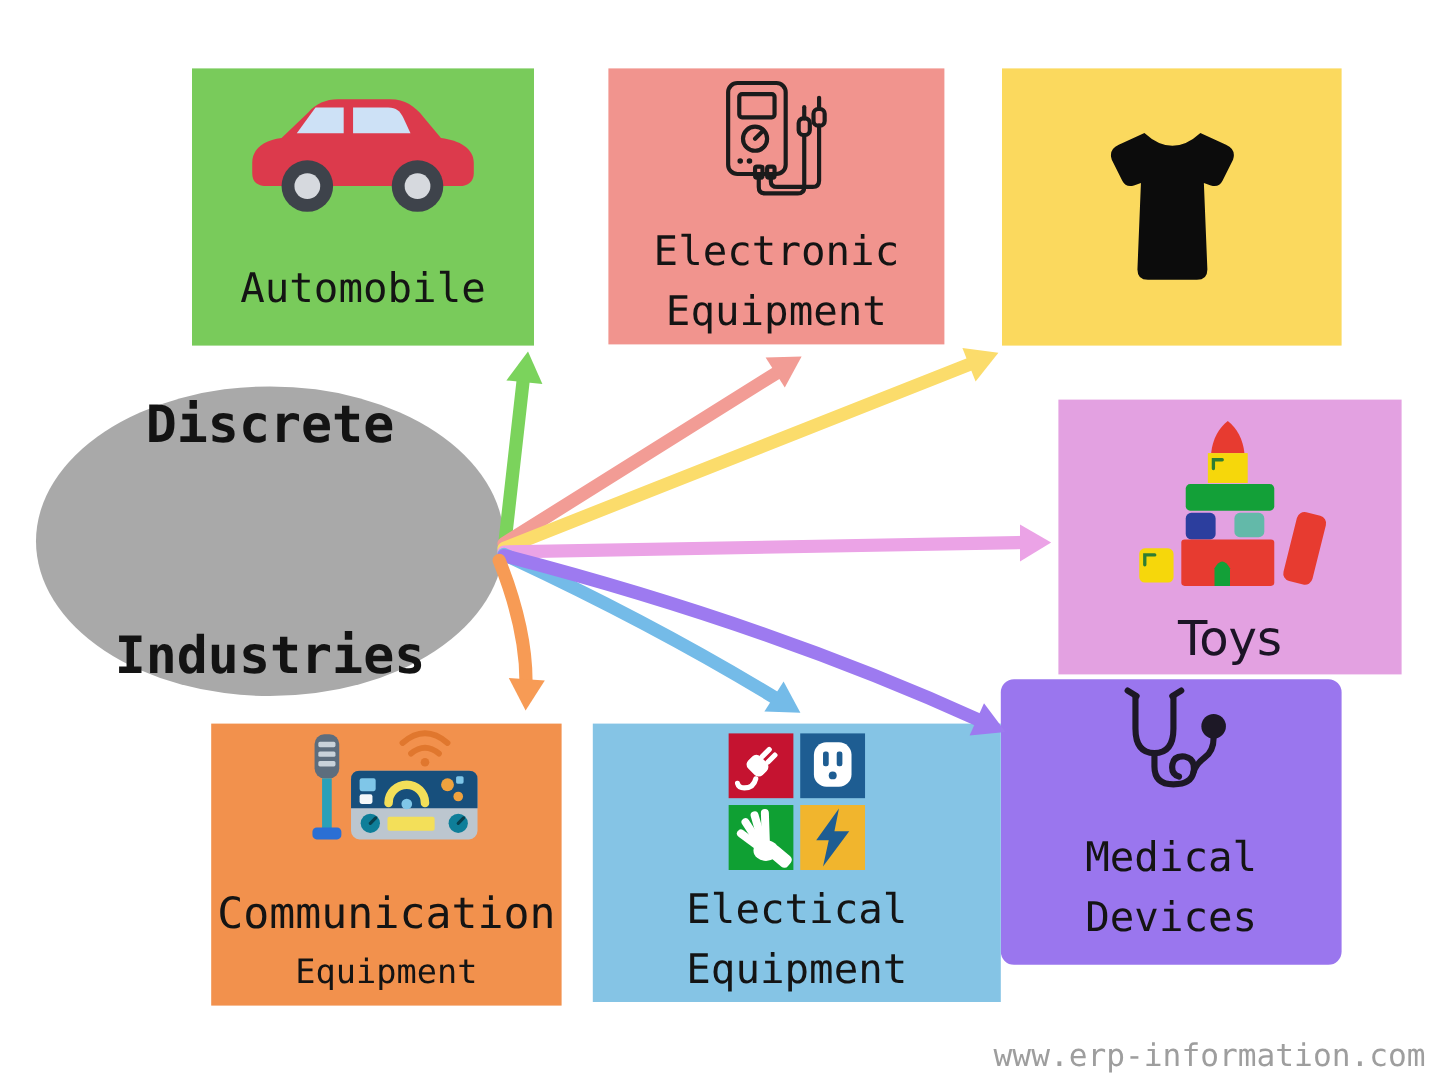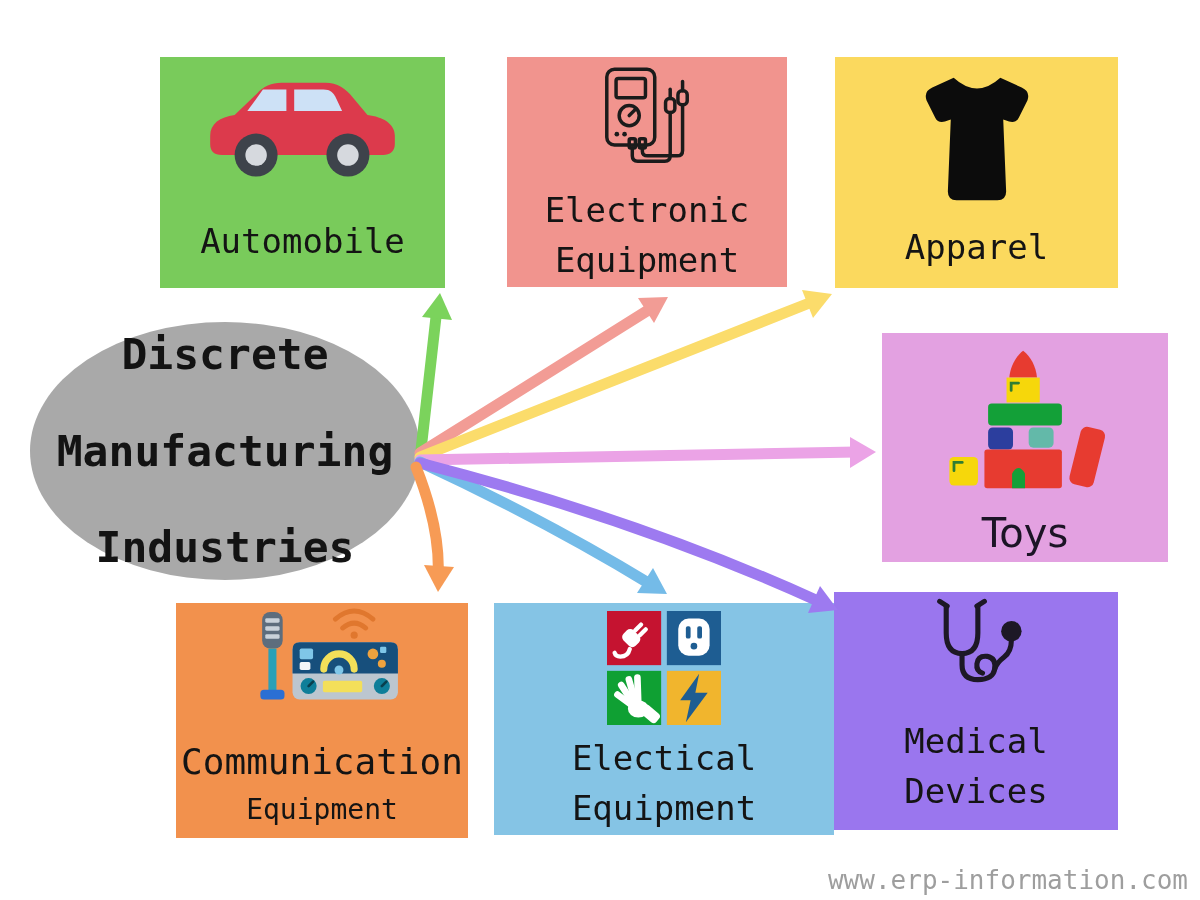--- a/index.html
+++ b/index.html
@@ -15,21 +15,20 @@
   .arrows{position:absolute;left:0;top:0;z-index:5;pointer-events:none;}
   .watermark{position:absolute;right:12px;bottom:5px;font-size:26px;letter-spacing:0px;z-index:6;}
 </style>
 </head>
 <body>
 
 <div class="canvas">
 
   <div class="ellipse" style="background-color: rgb(169, 169, 169);">
     <div class="tline">Discrete</div>
-    <div class="tline">Manufacturing</div>
     <div class="tline">Industries</div>
   </div>
 
   <div class="box" style="left: 160px; top: 57px; width: 285px; height: 231px; background-color: rgb(121, 203, 91);">
     <div class="icon-area">
       <svg viewBox="0 0 210 130" width="206" height="127">
         <path d="M10,64 C10,52 20,45 35,43 L58,21 C64,14 73,10 83,10 L128,10 C140,10 149,16 156,25 L171,43 C187,45 199,52 199,64 L199,73 C199,80 194,84 187,84 L22,84 C14,84 10,80 10,73 Z" fill="#dc3a4c"></path>
         <path d="M64,17 L88,17 L88,39 L48,39 Z" fill="#cde1f6"></path>
         <path d="M96,17 L126,17 C133,17 136,20 139,26 L145,39 L96,39 Z" fill="#cde1f6"></path>
         <circle cx="57" cy="84" r="22" fill="#3e434b"></circle>
@@ -67,21 +66,20 @@
       <div>Equipment</div>
     </div>
   </div>
 
   <div class="box" style="left: 835px; top: 57px; width: 283px; height: 231px; background-color: rgb(251, 217, 94);">
     <div class="icon-area">
       <svg viewBox="0 0 140 150" width="136" height="146">
         <path d="M46,11 Q58,22 70,22 Q82,22 94,11 L116,21 Q125,25 122,34 L113,52 Q110,58 103,56 L97,54 L100,128 Q100,137 91,137 L49,137 Q40,137 40,128 L43,54 L37,56 Q30,58 27,52 L18,34 Q15,25 24,21 Z" fill="#0c0c0c"></path>
       </svg>
     </div>
-    <div class="label" style="padding-bottom:16px;">Apparel</div>
   </div>
 
   <div class="box" style="left: 882px; top: 333px; width: 286px; height: 229px; background-color: rgb(227, 161, 225);">
     <div class="icon-area">
       <svg viewBox="0 0 180 160" width="166" height="148">
         <path d="M88,5 C96,11 102,22 103,34 L73,34 C74,22 80,11 88,5 Z" fill="#e73b30"></path>
         <rect x="70" y="34" width="36" height="27" fill="#f6d70b"></rect>
         <path d="M75,48 L75,40 L83,40" stroke="#2e7d33" stroke-width="3" fill="none" stroke-linecap="round"></path>
         <rect x="50" y="62" width="80" height="24" rx="4" fill="#13a038"></rect>
         <rect x="50" y="88" width="27" height="24" rx="5" fill="#2c3e9e"></rect>
@@ -91,21 +89,21 @@
         <rect x="8" y="120" width="31" height="31" rx="5" fill="#f6d70b"></rect>
         <path d="M13,135 L13,126 L22,126" stroke="#2e7d33" stroke-width="3" fill="none" stroke-linecap="round"></path>
         <g transform="rotate(14 157 120)">
             <rect x="144" y="88" width="27" height="64" rx="7" fill="#e73b30"></rect>
           </g>
       </svg>
     </div>
     <div class="label label-sans" style="padding-bottom:2px;">Toys</div>
   </div>
 
-  <div class="box" style="left: 834px; top: 592px; width: 284px; height: 238px; background-color: rgb(154, 118, 238);">
+  <div class="box" style="left: 834px; top: 566px; width: 284px; height: 238px; background-color: rgb(154, 118, 238); border-radius: 11px;">
     <div class="icon-area">
       <svg viewBox="0 0 150 130" width="140" height="121">
         <g stroke="#1d1826" stroke-width="5.5" fill="none" stroke-linecap="round" stroke-linejoin="round">
           <path d="M36,8 L44,13"></path>
             <path d="M84,8 L76,13"></path>
           <path d="M43,13 L43,42 Q43,64 60,64 Q77,64 77,42 L77,13"></path>
           <path d="M60,64 L60,76 Q60,92 77,92 Q93,92 95,81 Q97,69 87,67 Q77,66 76,75 Q75,83 82,85"></path>
           <path d="M113,50 Q113,62 105,68 Q97,74 95,81"></path>
         </g>
         <circle cx="113" cy="40" r="11" fill="#1d1826"></circle>

